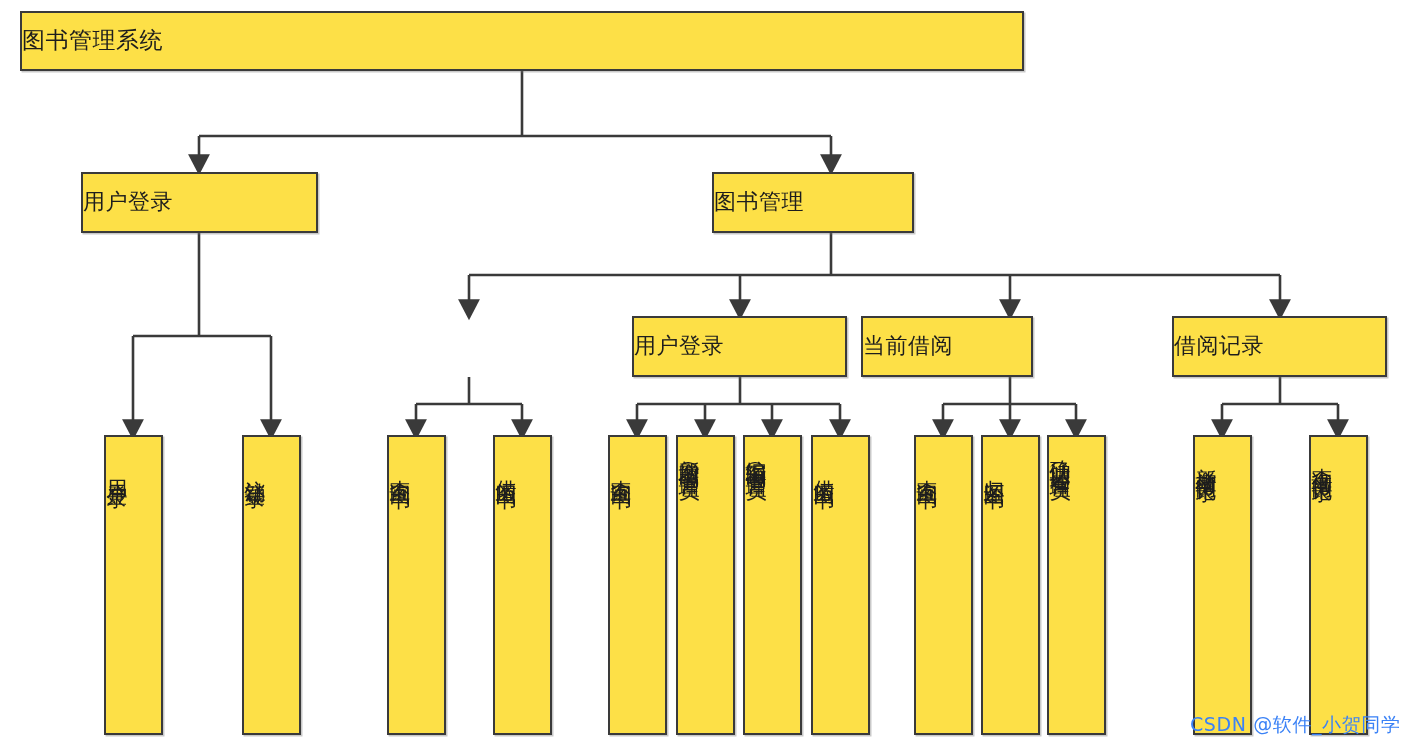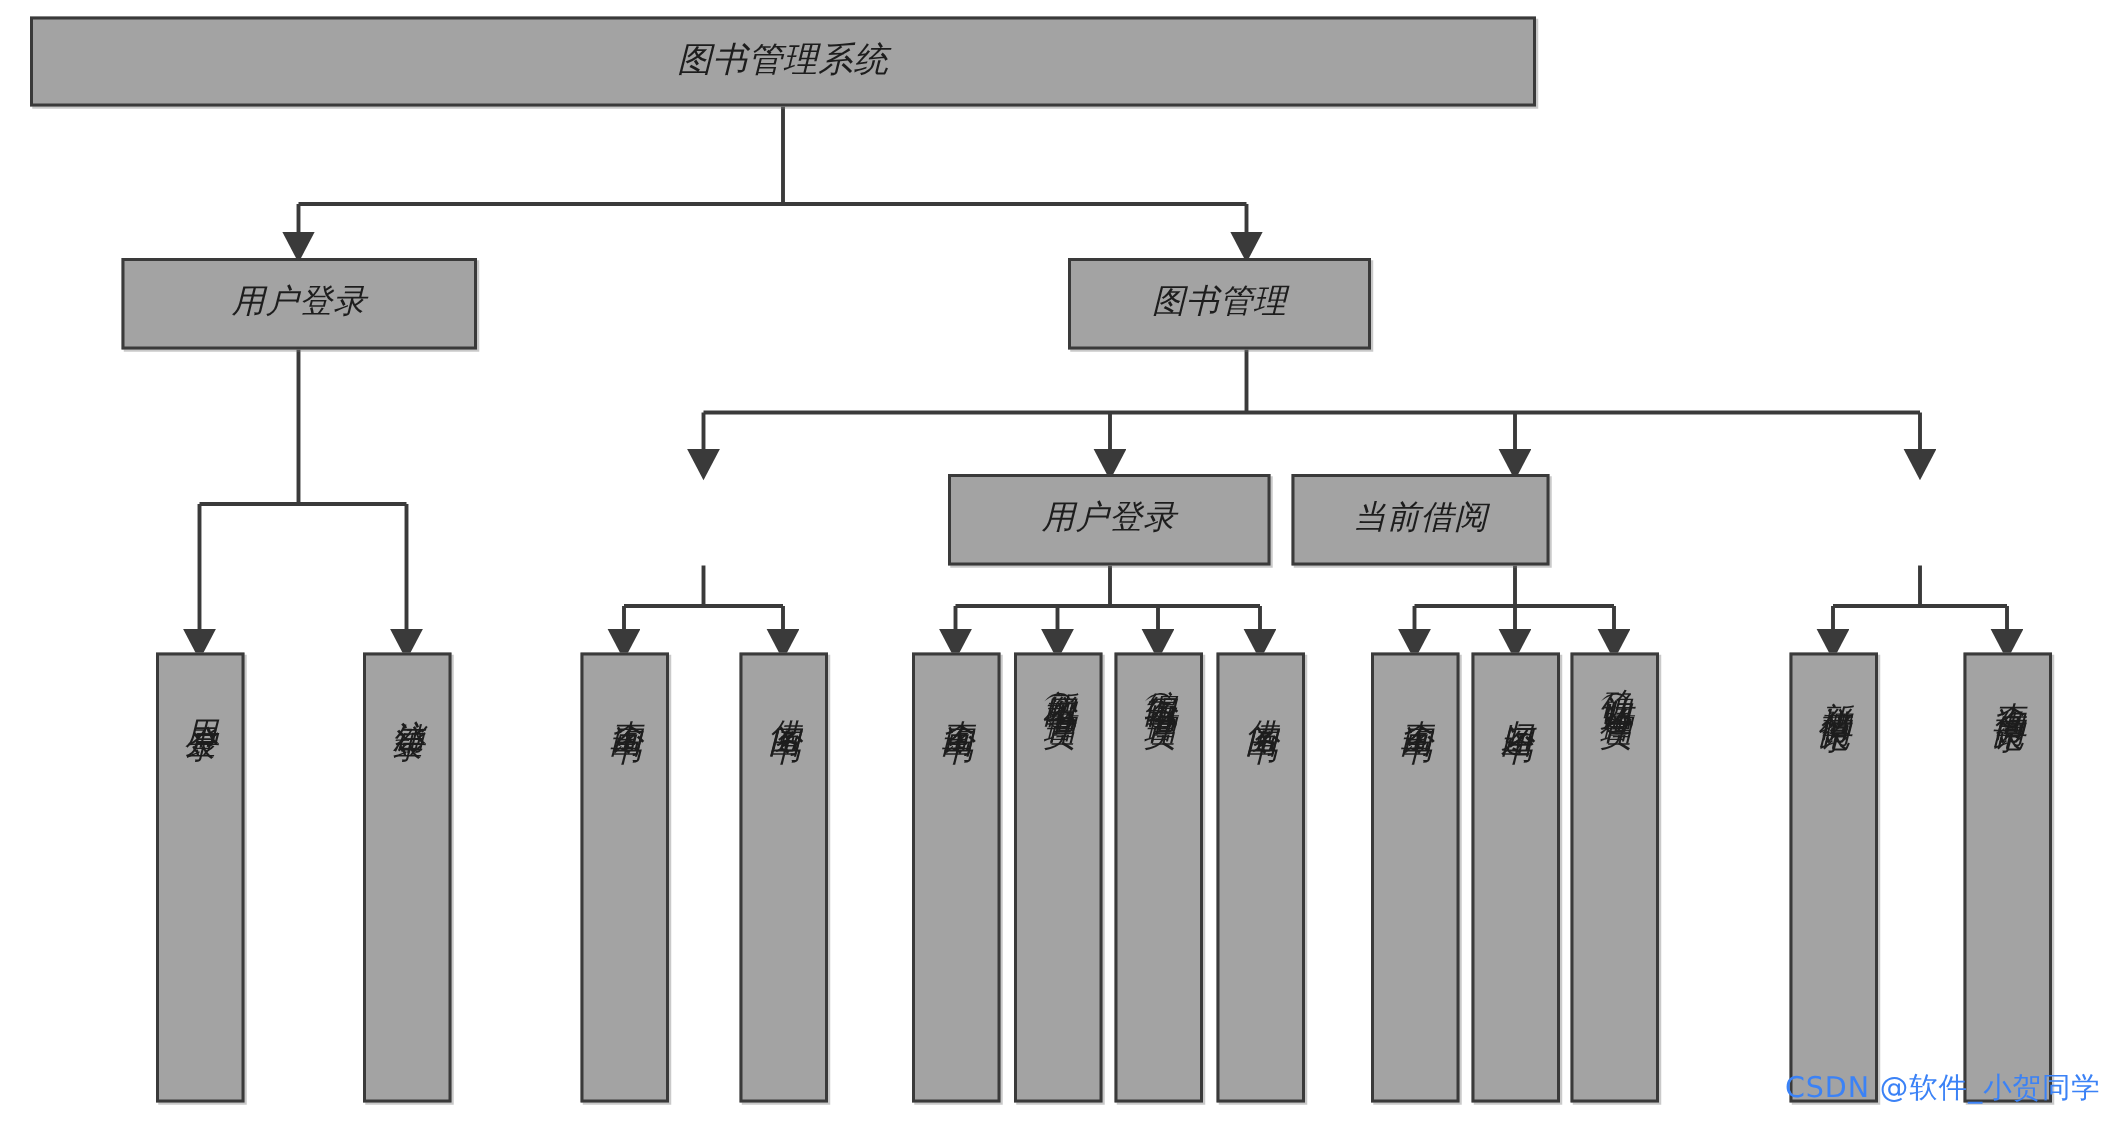--- a/index.html
+++ b/index.html
@@ -20,27 +20,25 @@
     position: absolute;
     left: 0;
     top: 0;
     width: 1405px;
     height: 747px;
     pointer-events: none;
   }
   .node {
     position: absolute;
     box-sizing: border-box;
-    background: #a3a3a3;
+    background: #fde047;
     border: 2.4px solid #3a3a3a;
     display: flex;
     align-items: center;
-    justify-content: center;
     box-shadow: 1.5px 1.5px 0 rgba(120,120,120,0.40);
-    font-style: italic;
   }
   .node .label {
     color: #1d1d1d;
     line-height: 1.12;
     text-align: center;
     letter-spacing: 0.5px;
     white-space: nowrap;
   }
   .node.horiz .label {
     font-size: 22px;
@@ -141,20 +139,23 @@
   <div class="node horiz" style="left:712px; top:172px; width:202px; height:61px;">
     <span class="label">图书管理</span>
   </div>
 
   <div class="node horiz" style="left:632px; top:316px; width:215px; height:61px;">
     <span class="label">用户登录</span>
   </div>
   <div class="node horiz" style="left:861px; top:316px; width:172px; height:61px;">
     <span class="label">当前借阅</span>
   </div>
+  <div class="node horiz" style="left:1172px; top:316px; width:215px; height:61px;">
+    <span class="label">借阅记录</span>
+  </div>
 
   <div class="node vert" style="left:104px; top:435px; width:59px; height:300px;">
     <span class="label">用户登录</span>
   </div>
   <div class="node vert" style="left:242px; top:435px; width:59px; height:300px;">
     <span class="label">注销登录</span>
   </div>
 
   <div class="node vert" style="left:387px; top:435px; width:59px; height:300px;">
     <span class="label">查询图书</span>

